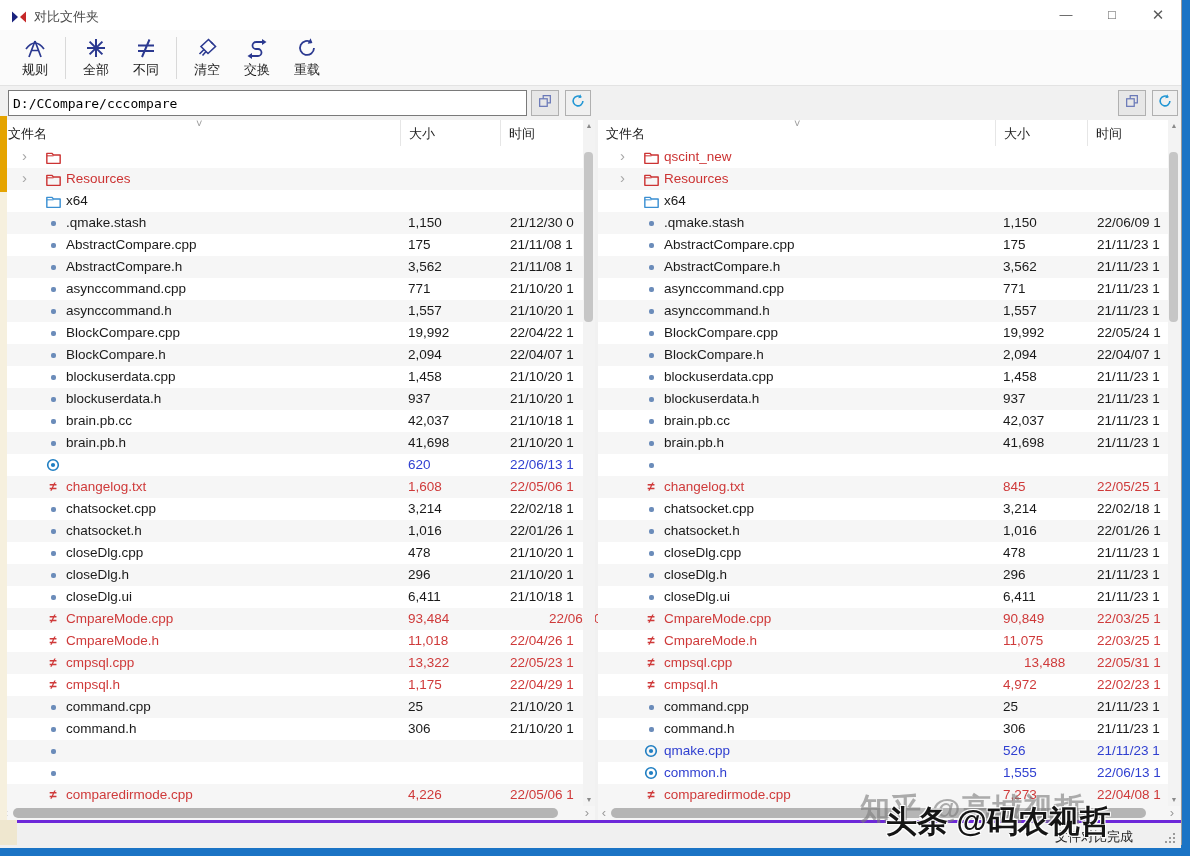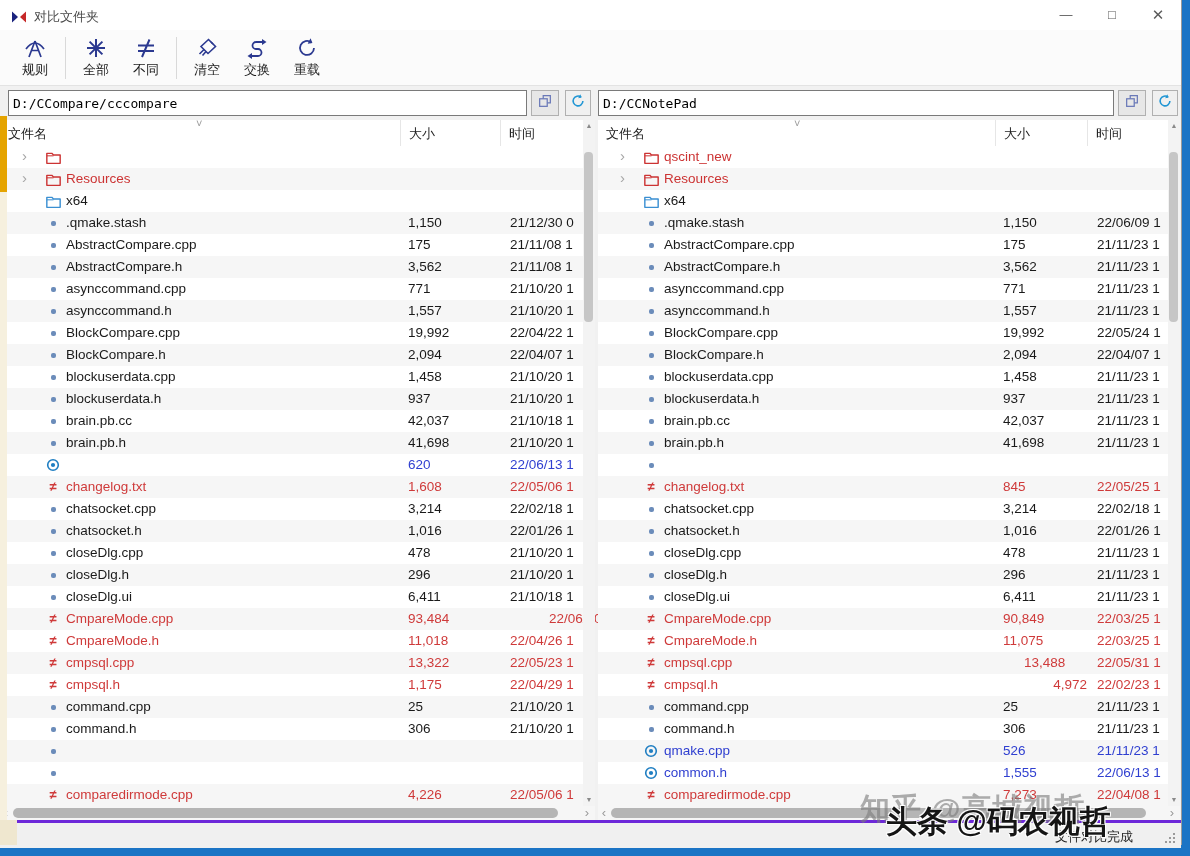--- a/index.html
+++ b/index.html
@@ -159,21 +159,20 @@
       </span>
     </div>
     <div class="sqbtn" style="left:565px;width:26px;background:#f0f0f0;">
       <span>
         <svg width="16" height="16" viewBox="0 0 18 18" fill="none">
           <path d="M14.5 9 a5.5 5.5 0 1 1 -2 -4.3" stroke="#2196d4" stroke-width="1.8"></path>
           <path d="M11.6 1.4 L13 5.2 L9.2 5.8 Z" fill="#2196d4"></path>
         </svg>
       </span>
     </div>
-    <input class="pathbox" id="path-right" style="left: 598px; width: 506px;" value="D:/CCNotePad">
     <div class="sqbtn" style="left:1118px;width:28px;">
       <span>
         <svg width="16" height="16" viewBox="0 0 18 18" fill="none" stroke="#6a79b8" stroke-width="1.4">
           <rect x="3" y="6.5" width="8.5" height="8.5"></rect>
             <path d="M7 6.5 V3 H15 V11 H11.5"></path>
         </svg>
       </span>
     </div>
     <div class="sqbtn" style="left:1152px;width:26px;background:#f0f0f0;">
       <span>
@@ -656,21 +655,21 @@
             </span>
             <span class="cname" style="width: 331px;">cmpsql.cpp</span>
             <span class="csize" style="left: 426px; width: 84px;">13,488</span>
             <span class="ctime" style="left: 499px; width: 71px;">22/05/31 1</span>
           </div>
           <div class="row diff">
             <span class="ricon">
               <span class="neq">≠</span>
             </span>
             <span class="cname" style="width: 331px;">cmpsql.h</span>
-            <span class="csize" style="left: 405px; width: 84px; text-align: right;">4,972</span>
+            <span class="csize" style="left: 405px; width: 84px;">4,972</span>
             <span class="ctime" style="left: 499px; width: 71px;">22/02/23 1</span>
           </div>
           <div class="row same odd">
             <span class="ricon">
               <span class="dot"></span>
             </span>
             <span class="cname" style="width: 331px;">command.cpp</span>
             <span class="csize" style="left: 405px; width: 84px;">25</span>
             <span class="ctime" style="left: 499px; width: 71px;">21/11/23 1</span>
           </div>

